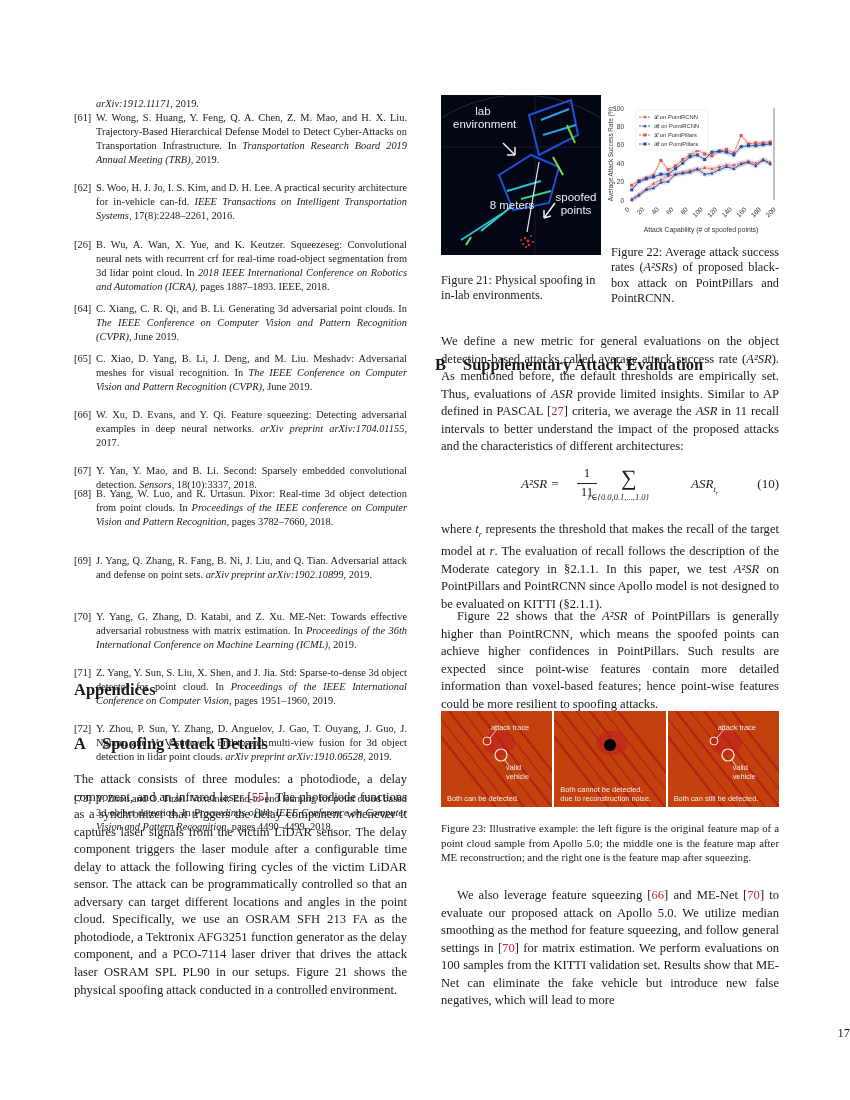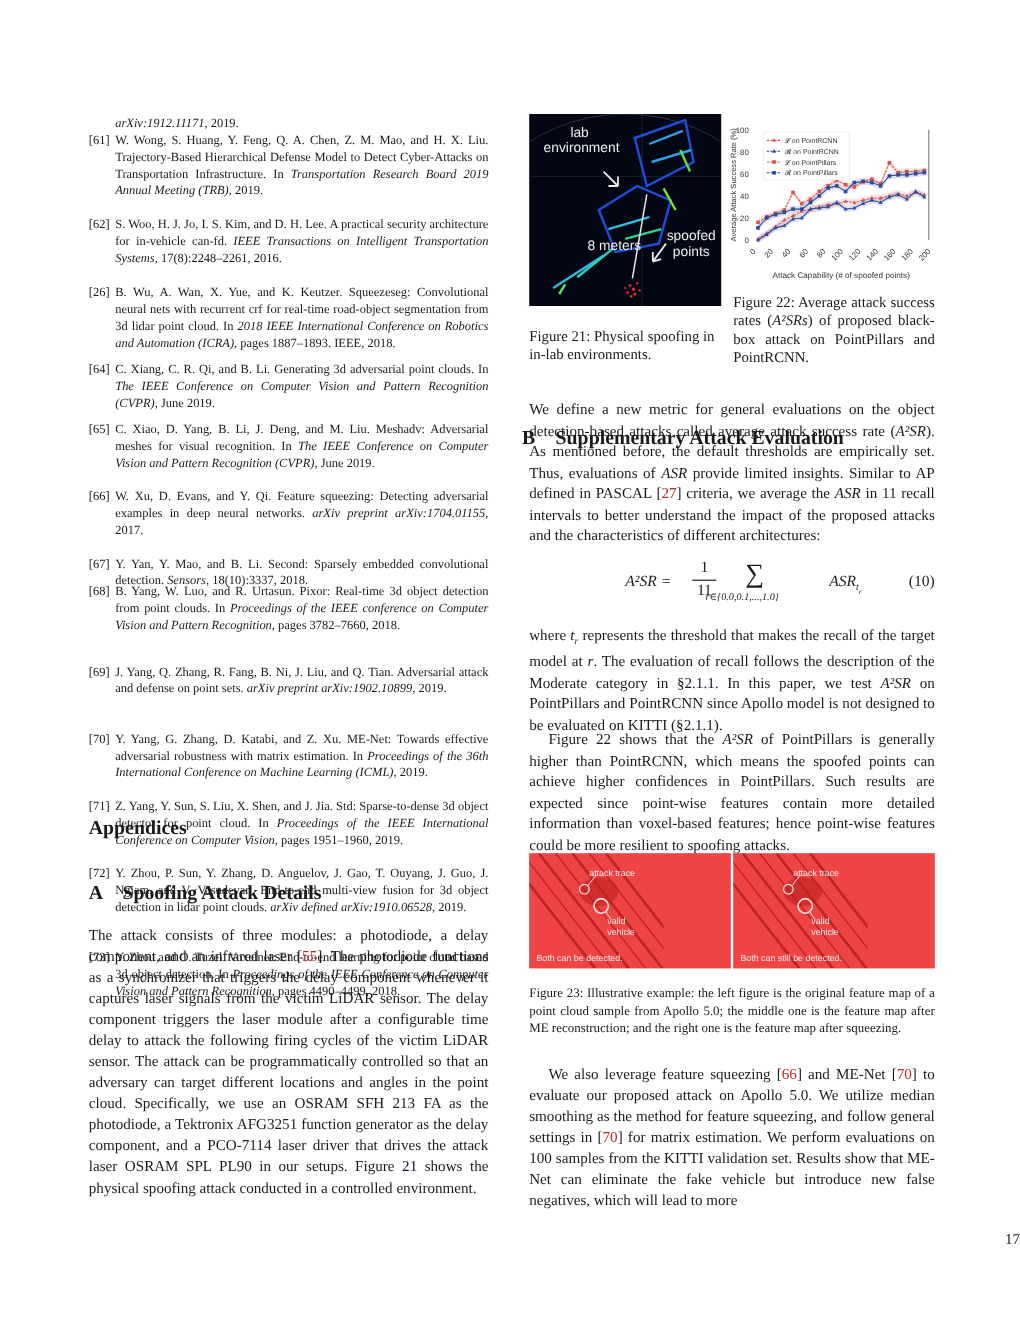--- a/index.html
+++ b/index.html
@@ -13,21 +13,21 @@
   .link-red{color:#c0272d;}
   .link-green{color:#0f172a;}
   .h-app{position:absolute;left:0;top:680px;font-size:16.5px;font-weight:bold;}
   .h-sec{position:absolute;font-size:16.5px;font-weight:bold;}
   .h-sec .n{display:inline-block;width:28px;}
   .para{position:absolute;font-size:12.6px;line-height:17.55px;text-align:justify;}
   .fig21{position:absolute;left:441px;top:95px;width:160px;height:160px;background:#030714;overflow:hidden;}
   .fig22{position:absolute;left:606px;top:100px;width:173px;height:142px;}
   .caption{position:absolute;font-size:12.3px;line-height:15.4px;}
   .fig23{position:absolute;left:441px;top:711px;width:338px;height:96px;display:flex;gap:2px;}
-  .panel{flex:1;background:#ef4444;position:relative;overflow:hidden;}
+  .panel{flex:1;background:#c2410c;position:relative;overflow:hidden;}
   .panel .lbl{position:absolute;font-family:"Liberation Sans",sans-serif;color:#eee;font-size:7.4px;line-height:9px;}
   .cap23{position:absolute;left:441px;top:821px;width:338px;font-size:10.8px;line-height:14.6px;text-align:justify;}
   .eq{position:absolute;left:441px;top:461px;width:338px;height:45px;font-size:13px;}
   .pagenum{position:absolute;left:0;width:850px;top:1026px;text-align:right;font-size:12.5px;}
   .lab{position:absolute;font-family:"Liberation Sans",sans-serif;color:#eee;font-size:11.5px;line-height:13px;text-align:center;}
 </style>
 </head>
 <body>
 
 <div id="left" class="col">
@@ -74,21 +74,21 @@
       <div class="ref" style="top: 610px;">
         <span class="num">[70]</span>
         <span class="body"><span>Y. Yang, G. Zhang, D. Katabi, and Z. Xu.</span><span> ME-Net: Towards effective adversarial robustness with matrix estimation. In </span><i>Proceedings of the 36th International Conference on Machine Learning (ICML)</i><span>, 2019.</span></span>
       </div>
       <div class="ref" style="top: 666px;">
         <span class="num">[71]</span>
         <span class="body"><span>Z. Yang, Y. Sun, S. Liu, X. Shen, and J. Jia.</span><span> Std: Sparse-to-dense 3d object detector for point cloud. In </span><i>Proceedings of the IEEE International Conference on Computer Vision</i><span>, pages 1951–1960, 2019.</span></span>
       </div>
       <div class="ref" style="top: 722px;">
         <span class="num">[72]</span>
-        <span class="body"><span>Y. Zhou, P. Sun, Y. Zhang, D. Anguelov, J. Gao, T. Ouyang, J. Guo, J. Ngiam, and V. Vasudevan.</span><span>  End-to-end multi-view fusion for 3d object detection in lidar point clouds. </span><i>arXiv defined arXiv:1910.06528</i><span>, 2019.</span></span>
+        <span class="body"><span>Y. Zhou, P. Sun, Y. Zhang, D. Anguelov, J. Gao, T. Ouyang, J. Guo, J. Ngiam, and V. Vasudevan.</span><span>  End-to-end multi-view fusion for 3d object detection in lidar point clouds. </span><i>arXiv preprint arXiv:1910.06528</i><span>, 2019.</span></span>
       </div>
       <div class="ref" style="top: 792px;">
         <span class="num">[73]</span>
         <span class="body"><span>Y. Zhou and O. Tuzel.</span><span> Voxelnet: End-to-end learning for point cloud based 3d object detection. In </span><i>Proceedings of the IEEE Conference on Computer Vision and Pattern Recognition</i><span>, pages 4490–4499, 2018.</span></span>
       </div>
     </div>
 
   <div class="h-app">Appendices</div>
   <div class="h-sec" style="left:0;top:734px;">
     <span class="n">A</span><span>Spoofing Attack Details</span>
@@ -317,20 +317,35 @@
     <div class="panel">
       <svg width="112" height="96" viewBox="0 0 112 96" style="position:absolute;left:0;top:0">
         <line x1="-20" y1="0" x2="55" y2="96" stroke="#b01818" stroke-width="2.2" opacity="0.75"></line>
         <line x1="-6" y1="0" x2="69" y2="96" stroke="#b01818" stroke-width="1.2" opacity="0.75"></line>
         <line x1="8" y1="0" x2="83" y2="96" stroke="#b01818" stroke-width="2.2" opacity="0.75"></line>
         <line x1="22" y1="0" x2="97" y2="96" stroke="#b01818" stroke-width="1.2" opacity="0.75"></line>
         <line x1="36" y1="0" x2="111" y2="96" stroke="#b01818" stroke-width="2.2" opacity="0.75"></line>
         <line x1="50" y1="0" x2="125" y2="96" stroke="#b01818" stroke-width="1.2" opacity="0.75"></line>
         <line x1="64" y1="0" x2="139" y2="96" stroke="#b01818" stroke-width="2.2" opacity="0.75"></line>
         <ellipse cx="58" cy="32" rx="16" ry="12" fill="#c02020" opacity="0.6"></ellipse>
+        <circle cx="56" cy="34" r="6" fill="#000"></circle>
+      </svg>
+      <div class="lbl" style="left:6px;bottom:4px;white-space:pre-line;">Both cannot be detected,
+due to reconstruction noise.</div>
+    </div>
+    <div class="panel">
+      <svg width="112" height="96" viewBox="0 0 112 96" style="position:absolute;left:0;top:0">
+        <line x1="-20" y1="0" x2="55" y2="96" stroke="#b01818" stroke-width="2.2" opacity="0.75"></line>
+        <line x1="-6" y1="0" x2="69" y2="96" stroke="#b01818" stroke-width="1.2" opacity="0.75"></line>
+        <line x1="8" y1="0" x2="83" y2="96" stroke="#b01818" stroke-width="2.2" opacity="0.75"></line>
+        <line x1="22" y1="0" x2="97" y2="96" stroke="#b01818" stroke-width="1.2" opacity="0.75"></line>
+        <line x1="36" y1="0" x2="111" y2="96" stroke="#b01818" stroke-width="2.2" opacity="0.75"></line>
+        <line x1="50" y1="0" x2="125" y2="96" stroke="#b01818" stroke-width="1.2" opacity="0.75"></line>
+        <line x1="64" y1="0" x2="139" y2="96" stroke="#b01818" stroke-width="2.2" opacity="0.75"></line>
+        <ellipse cx="58" cy="32" rx="16" ry="12" fill="#c02020" opacity="0.6"></ellipse>
         <circle cx="46" cy="30" r="4" fill="none" stroke="#eee" stroke-width="1"></circle>
         <line x1="49" y1="27" x2="56" y2="18" stroke="#eee" stroke-width="0.8"></line>
         <circle cx="60" cy="44" r="6" fill="none" stroke="#eee" stroke-width="1.2"></circle>
         <line x1="64" y1="49" x2="68" y2="55" stroke="#eee" stroke-width="0.8"></line>
       </svg>
       <div class="lbl" style="left:50px;top:12px;">attack trace</div>
       <div class="lbl" style="left:65px;top:52px;white-space:pre-line;">valid
 vehicle</div>
       <div class="lbl" style="left:6px;bottom:4px;white-space:pre-line;">Both can still be detected.</div>
     </div>

